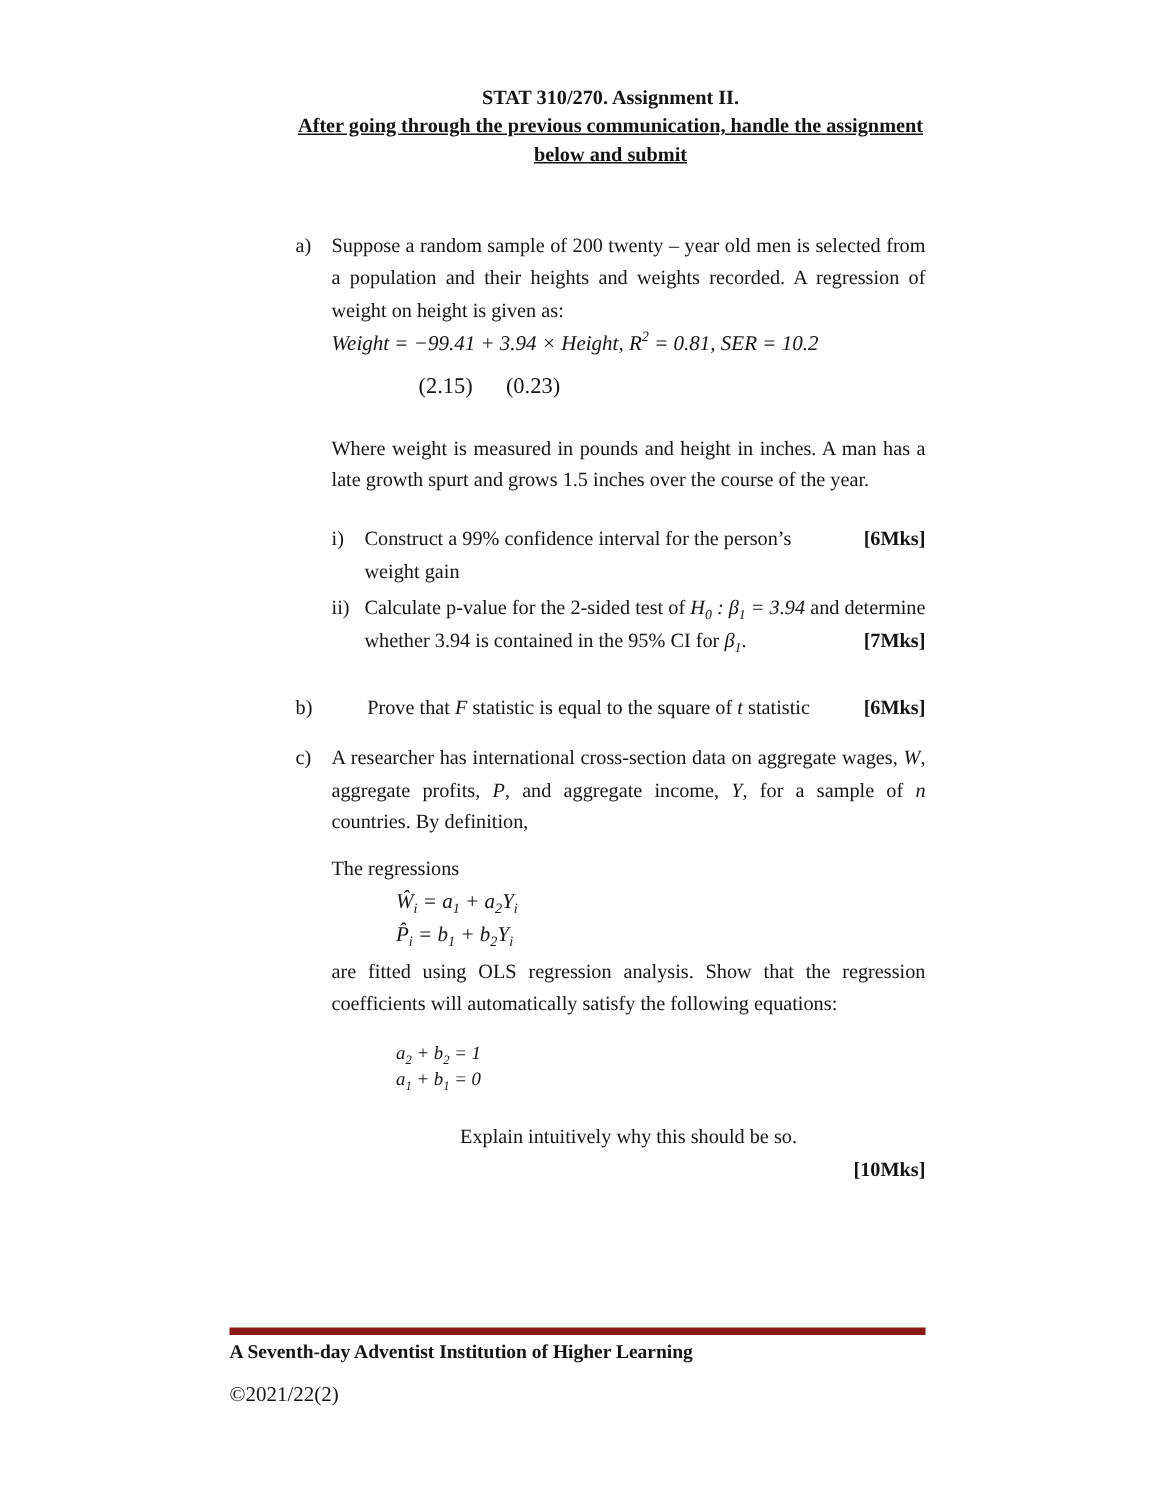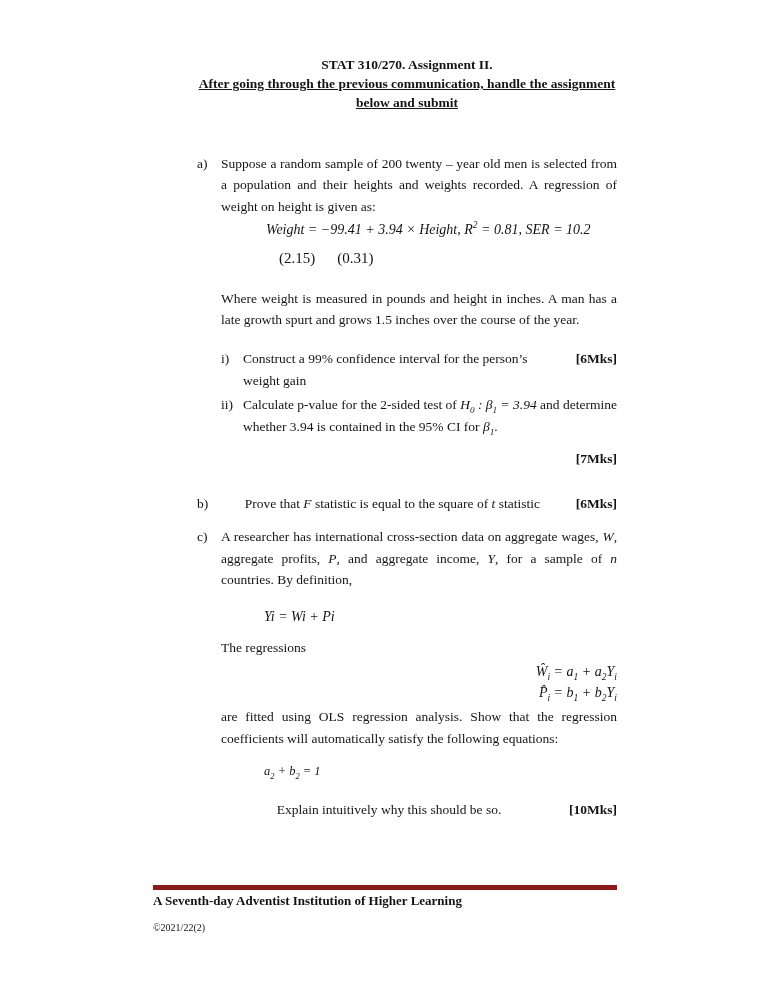--- a/index.html
+++ b/index.html
@@ -21,66 +21,66 @@
   .header { text-align: center; font-weight: bold; line-height: 1.4; }
   .subtitle { text-decoration: underline; }
   .question { display: flex; }
   .question-a { margin-top: 40px; }
   .question-b { margin-top: 24px; }
   .question-c { margin-top: 11px; }
   .q-label { flex: 0 0 24px; }
   .q-body { flex: 1 1 auto; min-width: 0; }
   .para { margin: 0; text-align: justify; }
   .math, .equation { font-style: italic; }
-  .equation { font-size: 14px; margin-left: 45px; }
+  .equation { font-size: 14px; }
   .eq-line { margin-top: 2px; }
   .std-errors { margin: 4px 0 0 58px; font-size: 15px; }
   .std-errors .se + .se { margin-left: 22px; }
   .desc { margin-top: 18px; }
   .sub-items { margin-top: 17px; }
   .sub-item { display: flex; }
   .sub-item + .sub-item { margin-top: 3px; }
   .sub-label { flex: 0 0 22px; }
   .sub-text { flex: 1 1 auto; }
   .marks { font-weight: bold; font-style: normal; }
   .marks.right { margin-left: auto; padding-left: 12px; white-space: nowrap; }
   .sub-body { flex: 1 1 auto; min-width: 0; text-align: justify; }
-  .sub-body .marks { float: right; margin-top: 32px; }
+  .sub-body .marks { float: right; }
   .line { display: flex; text-align: center; }
   .line-text { flex: 1 1 auto; }
   .indent { margin-left: 43px; }
   .identity { margin-top: 15px; font-size: 14px; }
   .regs-intro { margin-top: 9px; }
-  .reg-stack { margin-top: 2px; line-height: 1.55; text-align: right; }
+  .reg-stack { margin-top: 2px; line-height: 1.55; }
   .fitted { margin-top: 2px; }
   .constraints { margin-top: 14px; font-size: 12.5px; line-height: 1.4; font-style: italic; }
-  .outro-row { margin-top: 18px; }
+  .outro-row { margin-top: 18px; flex-direction: column; }
   sub, sup { font-size: 0.68em; line-height: 0; }
   .footer { position: absolute; left: 92px; right: 90px; top: 885px; }
   .footer-rule { height: 5px; background: #8B1A1A; }
   .institution { font-weight: bold; font-size: 13px; margin-top: 2px; line-height: 1.4; }
-  .copyright { font-size: 10px; margin-top: 10px; }
+  .copyright { font-size: 14px; margin-top: 10px; }
 </style>
 </head>
 <body>
 
 <div class="page">
   <div class="content">
 
     <div class="header">
       <div>STAT 310/270. Assignment II.</div>
       <div class="subtitle">After going through the previous communication, handle the assignment below and submit</div>
     </div>
 
     <div class="question question-a">
       <div class="q-label">a)</div>
       <div class="q-body">
         <p class="para">Suppose a random sample of 200 twenty – year old men is selected from a population and their heights and weights recorded. A regression of weight on height is given as:</p>
         <div class="equation eq-line"><span>Weight = −99.41 + 3.94 × Height, R</span><sup>2</sup><span> = 0.81, SER = 10.2</span></div>
-        <div class="std-errors"><span class="se">(2.15)</span><span class="se">(0.31)</span></div>
+        <div class="std-errors"><span class="se">(2.15)</span><span class="se">(0.23)</span></div>
         <p class="para desc">Where weight is measured in pounds and height in inches.  A man has a late growth spurt and grows 1.5 inches over the course of the year.</p>
 
         <div class="sub-items">
           <div class="sub-item">
             <span class="sub-label">i)</span>
             <span class="sub-text">Construct a 99% confidence interval for the person’s weight gain</span>
             <span class="marks right">[6Mks]</span>
           </div>
           <div class="sub-item">
             <span class="sub-label">ii)</span>
@@ -96,33 +96,33 @@
         <span class="line-text"><span>Prove that </span><span class="math">F</span><span> statistic is equal to the square of </span><span class="math">t</span><span> statistic</span></span>
         <span class="marks right">[6Mks]</span>
       </div>
     </div>
 
     <div class="question question-c">
       <div class="q-label">c)</div>
       <div class="q-body">
         <p class="para"><span>A researcher has international cross-section data on aggregate wages, </span><span class="math">W</span><span>, aggregate profits, </span><span class="math">P</span><span>, and aggregate income, </span><span class="math">Y</span><span>, for a sample of </span><span class="math">n</span><span> countries. By definition,</span></p>
 
-        <div class="equation identity indent">Yi = Wi + Pi</div>
 
         <div class="regs-intro">The regressions</div>
 
         <div class="reg-stack indent">
           <div class="equation"><span>Ŵ</span><sub>i</sub><span> = a</span><sub>1</sub><span> + a</span><sub>2</sub><span>Y</span><sub>i</sub></div>
           <div class="equation"><span>P̂</span><sub>i</sub><span> = b</span><sub>1</sub><span> + b</span><sub>2</sub><span>Y</span><sub>i</sub></div>
         </div>
 
         <p class="para fitted">are fitted using OLS regression analysis. Show that the regression coefficients will automatically satisfy the following equations:</p>
 
         <div class="constraints indent">
           <div><span>a</span><sub>2</sub><span> + b</span><sub>2</sub><span> = 1</span></div>
+          <div><span>a</span><sub>1</sub><span> + b</span><sub>1</sub><span> = 0</span></div>
         </div>
 
         <div class="line outro-row">
           <span class="line-text">Explain intuitively why this should be so.</span>
           <span class="marks right">[10Mks]</span>
         </div>
       </div>
     </div>
 
   </div>

